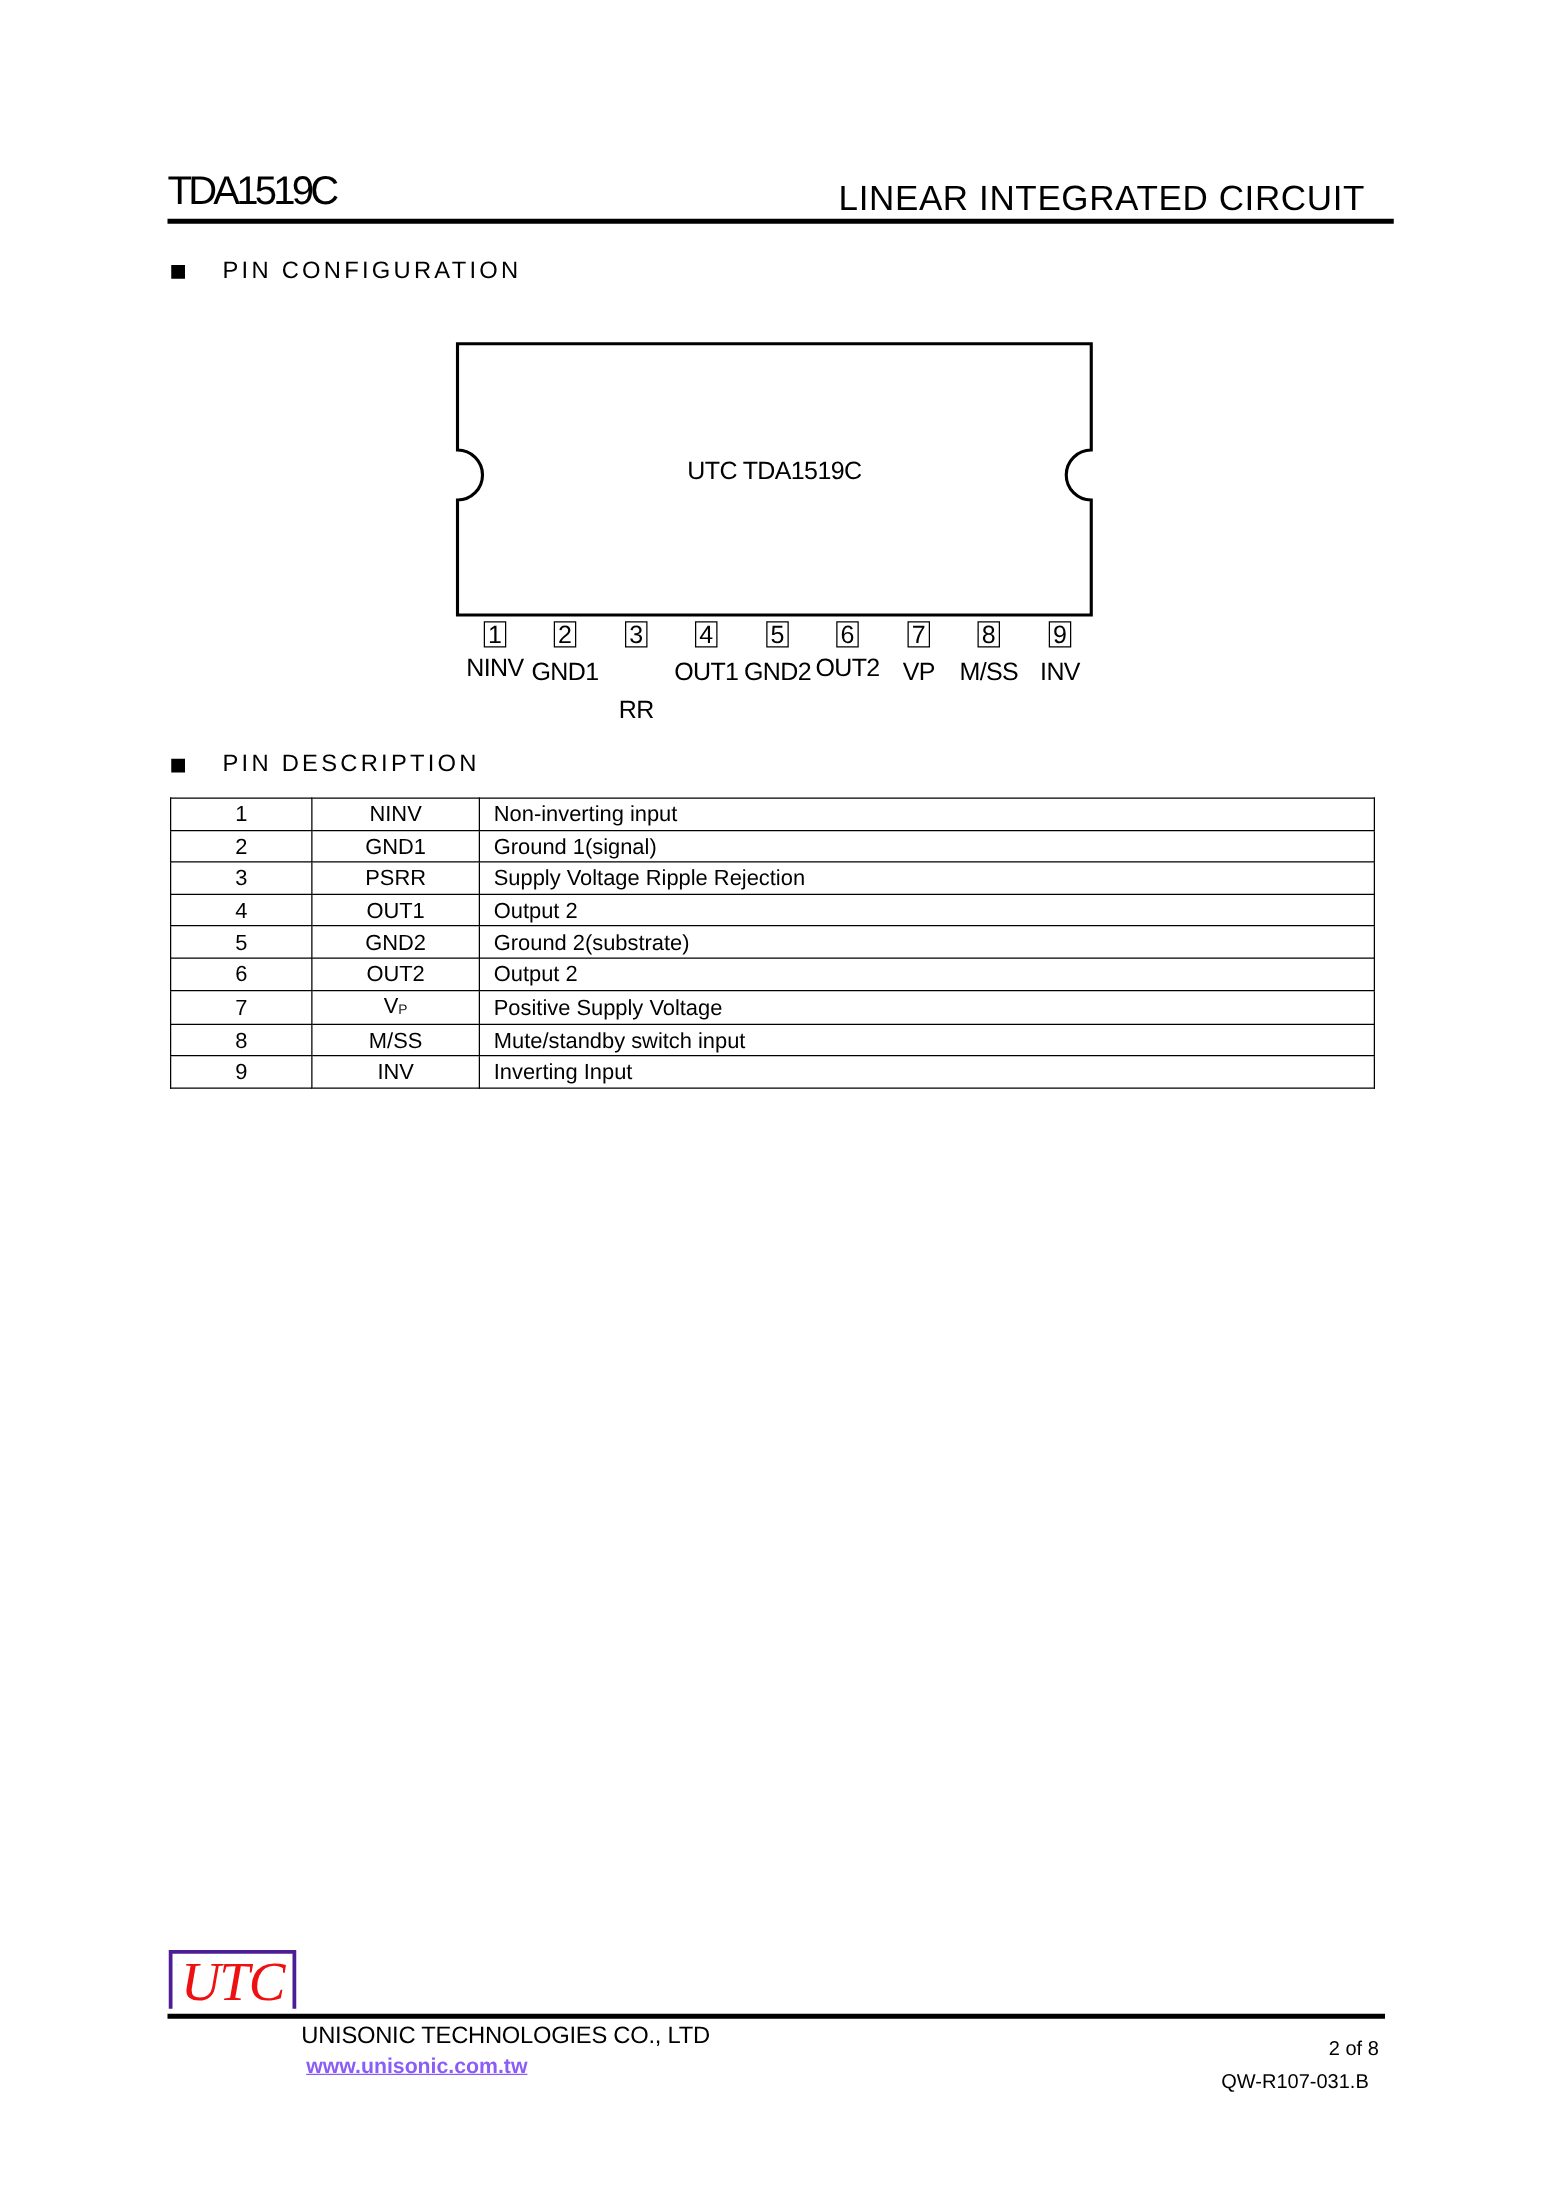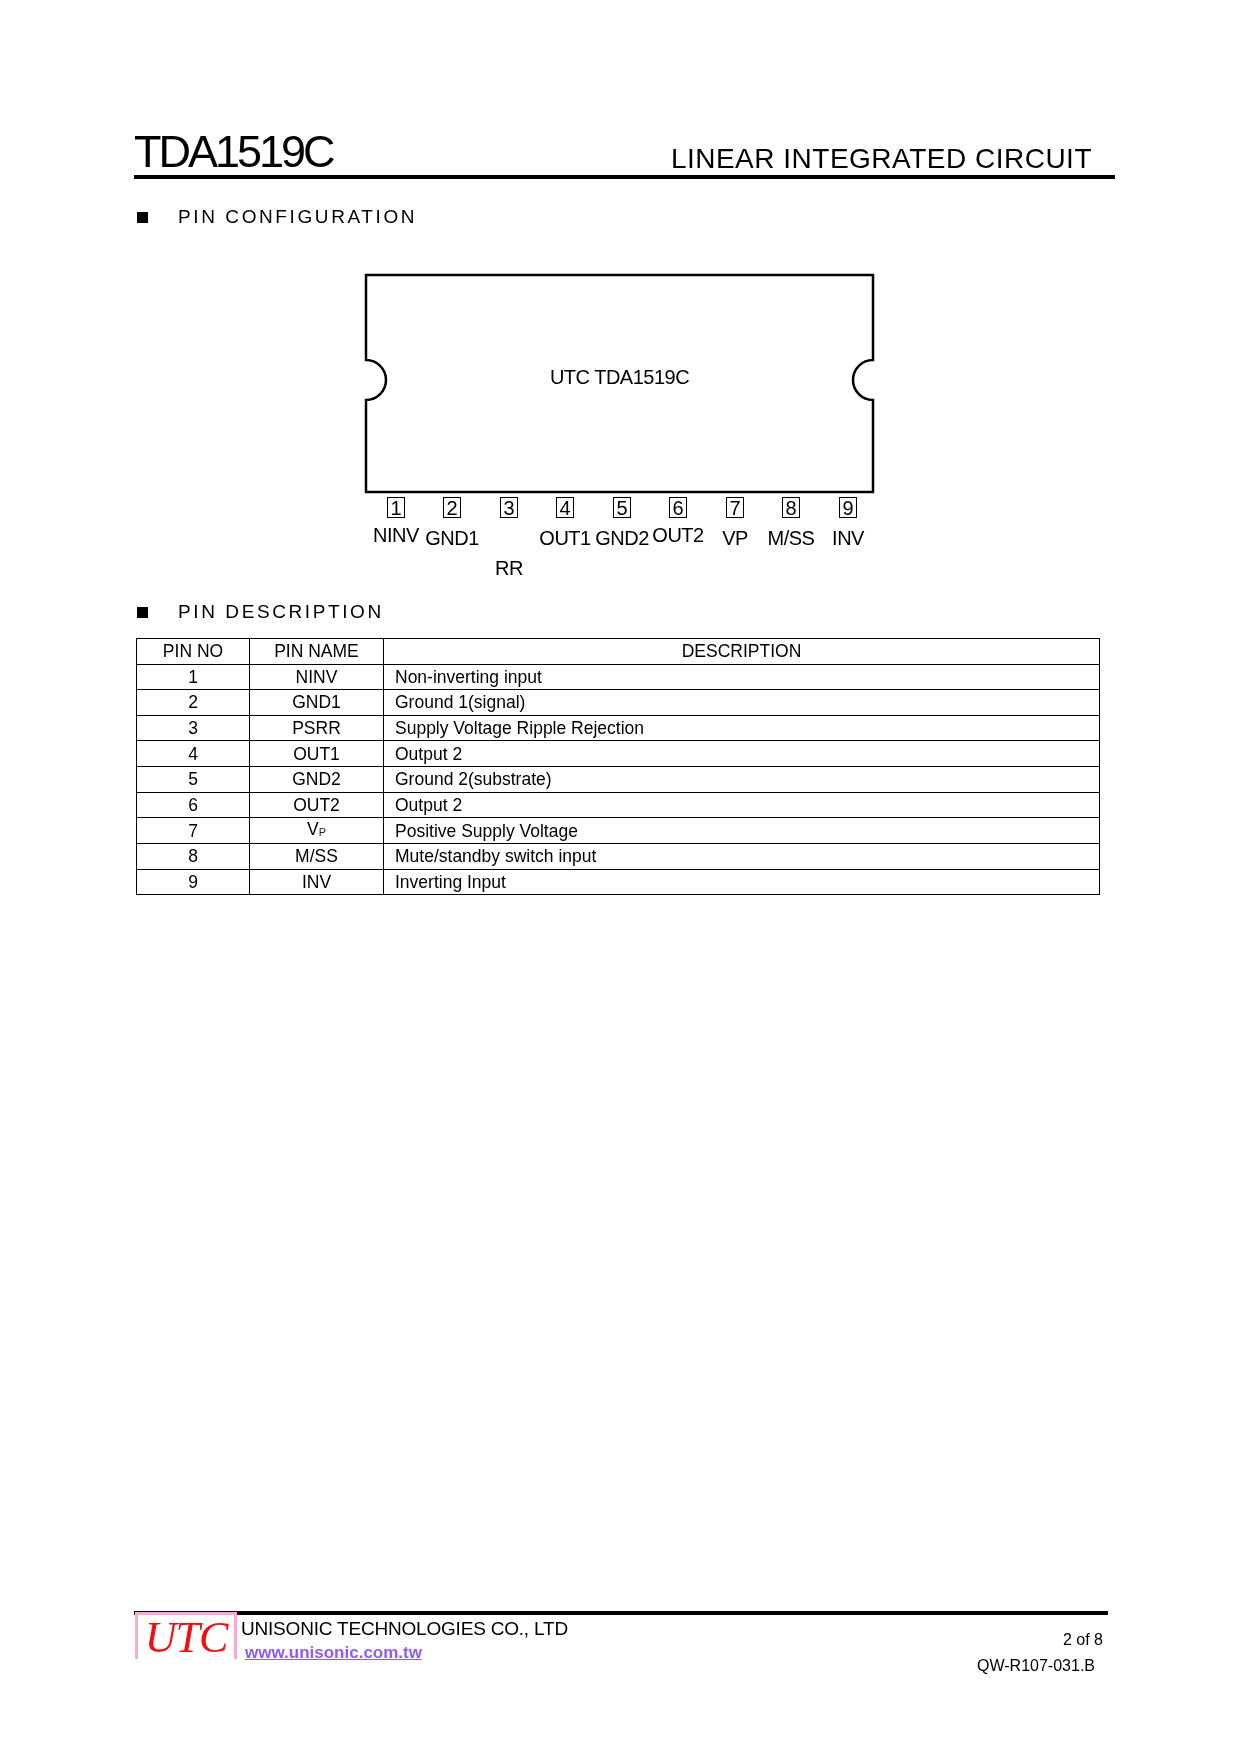--- a/index.html
+++ b/index.html
@@ -1,21 +1,21 @@
 <!DOCTYPE html>
 <html><head>
 <meta charset="utf-8">
 <style>
   html, body { margin: 0; padding: 0; background: #ffffff; }
   body { width: 1240px; height: 1754px; position: relative; overflow: hidden;
          font-family: "Liberation Sans", sans-serif; color: #000; }
   .abs { position: absolute; }
 
   
-  .doc-title { left: 134px; top: 128px; font-size: 45px; letter-spacing: -3px; line-height: 48px; font-family: "Liberation Sans", sans-serif; }
+  .doc-title { left: 134px; top: 128px; font-size: 32px; letter-spacing: -3px; line-height: 48px; font-family: "Liberation Sans", sans-serif; }
   .doc-category { right: 148px; top: 144px; font-size: 28px; letter-spacing: 0.5px; line-height: 30px; }
   .header-rule { left: 134px; top: 175px; width: 981px; height: 4px; background: #000; }
 
   
   .section-heading { left: 137px; font-size: 19px; letter-spacing: 2.6px; line-height: 22px; display: flex; align-items: center; }
   .section-heading .bullet { width: 11px; height: 11px; background: #000; margin-right: 30px; }
 
   
   .chip-svg { left: 360px; top: 268px; }
   .chip-label { left: 366px; width: 507px; top: 365px; text-align: center; font-size: 20px; letter-spacing: -0.5px; line-height: 24px; }
@@ -27,21 +27,21 @@
   .pin-table { left: 136px; top: 638px; border-collapse: collapse; width: 964px; }
   .pin-table td, .pin-table th { border: 1.3px solid #000; height: 24.6px; padding: 0; font-size: 17.5px; font-weight: normal; line-height: 22px; }
   .pin-table .c1 { width: 112px; text-align: center; }
   .pin-table .c2 { width: 133px; text-align: center; }
   .pin-table .c3 { text-align: left; padding-left: 11px; }
   .pin-table th.c3 { text-align: center; padding-left: 0; }
   .sub { font-size: 11px; vertical-align: -1px; color: #222; }
 
   
   .footer-rule { left: 134px; top: 1611px; width: 974px; height: 4px; background: #000; }
-  .logo { left: 135px; top: 1612px; width: 102px; height: 47px; background: #f9a8d4; }
+  .logo { left: 135px; top: 1560px; width: 102px; height: 47px; background: #4c1d95; }
   .logo-inner { position: absolute; left: 3px; top: 3px; width: 96px; height: 45px; background: #fff;
                 display: flex; align-items: center; justify-content: center; }
   .logo-text { font-family: "Liberation Serif", serif; font-style: italic; color: #ee1111; font-size: 44px; line-height: 44px; letter-spacing: -1px; }
   .company { left: 241px; top: 1618px; font-size: 19px; line-height: 22px; letter-spacing: -0.2px; }
   .website { left: 245px; top: 1643px; font-size: 17px; line-height: 20px; font-weight: bold; color: #8b5cf6; text-decoration: underline; }
   .page-num { right: 137px; top: 1633px; font-size: 16px; line-height: 14px; }
   .doc-code { right: 145px; top: 1659px; font-size: 16px; line-height: 14px; }
 </style>
 </head>
 <body>
@@ -80,25 +80,20 @@
 <div class="abs pin-name" style="left:782px;">M/SS</div>
 <div class="abs pin-name" style="left:839px;">INV</div>
 
 <div class="abs section-heading" style="top:601px;">
   <span class="bullet"></span>
   <span>PIN DESCRIPTION</span>
 </div>
 
 <table class="abs pin-table">
   <tbody>
-      <tr>
-    <th class="c1">PIN NO</th>
-    <th class="c2">PIN NAME</th>
-    <th class="c3">DESCRIPTION</th>
-  </tr>
   <tr>
     <td class="c1">1</td>
     <td class="c2">NINV</td>
     <td class="c3">Non-inverting input</td>
   </tr>
   <tr>
     <td class="c1">2</td>
     <td class="c2">GND1</td>
     <td class="c3">Ground 1(signal)</td>
   </tr>

